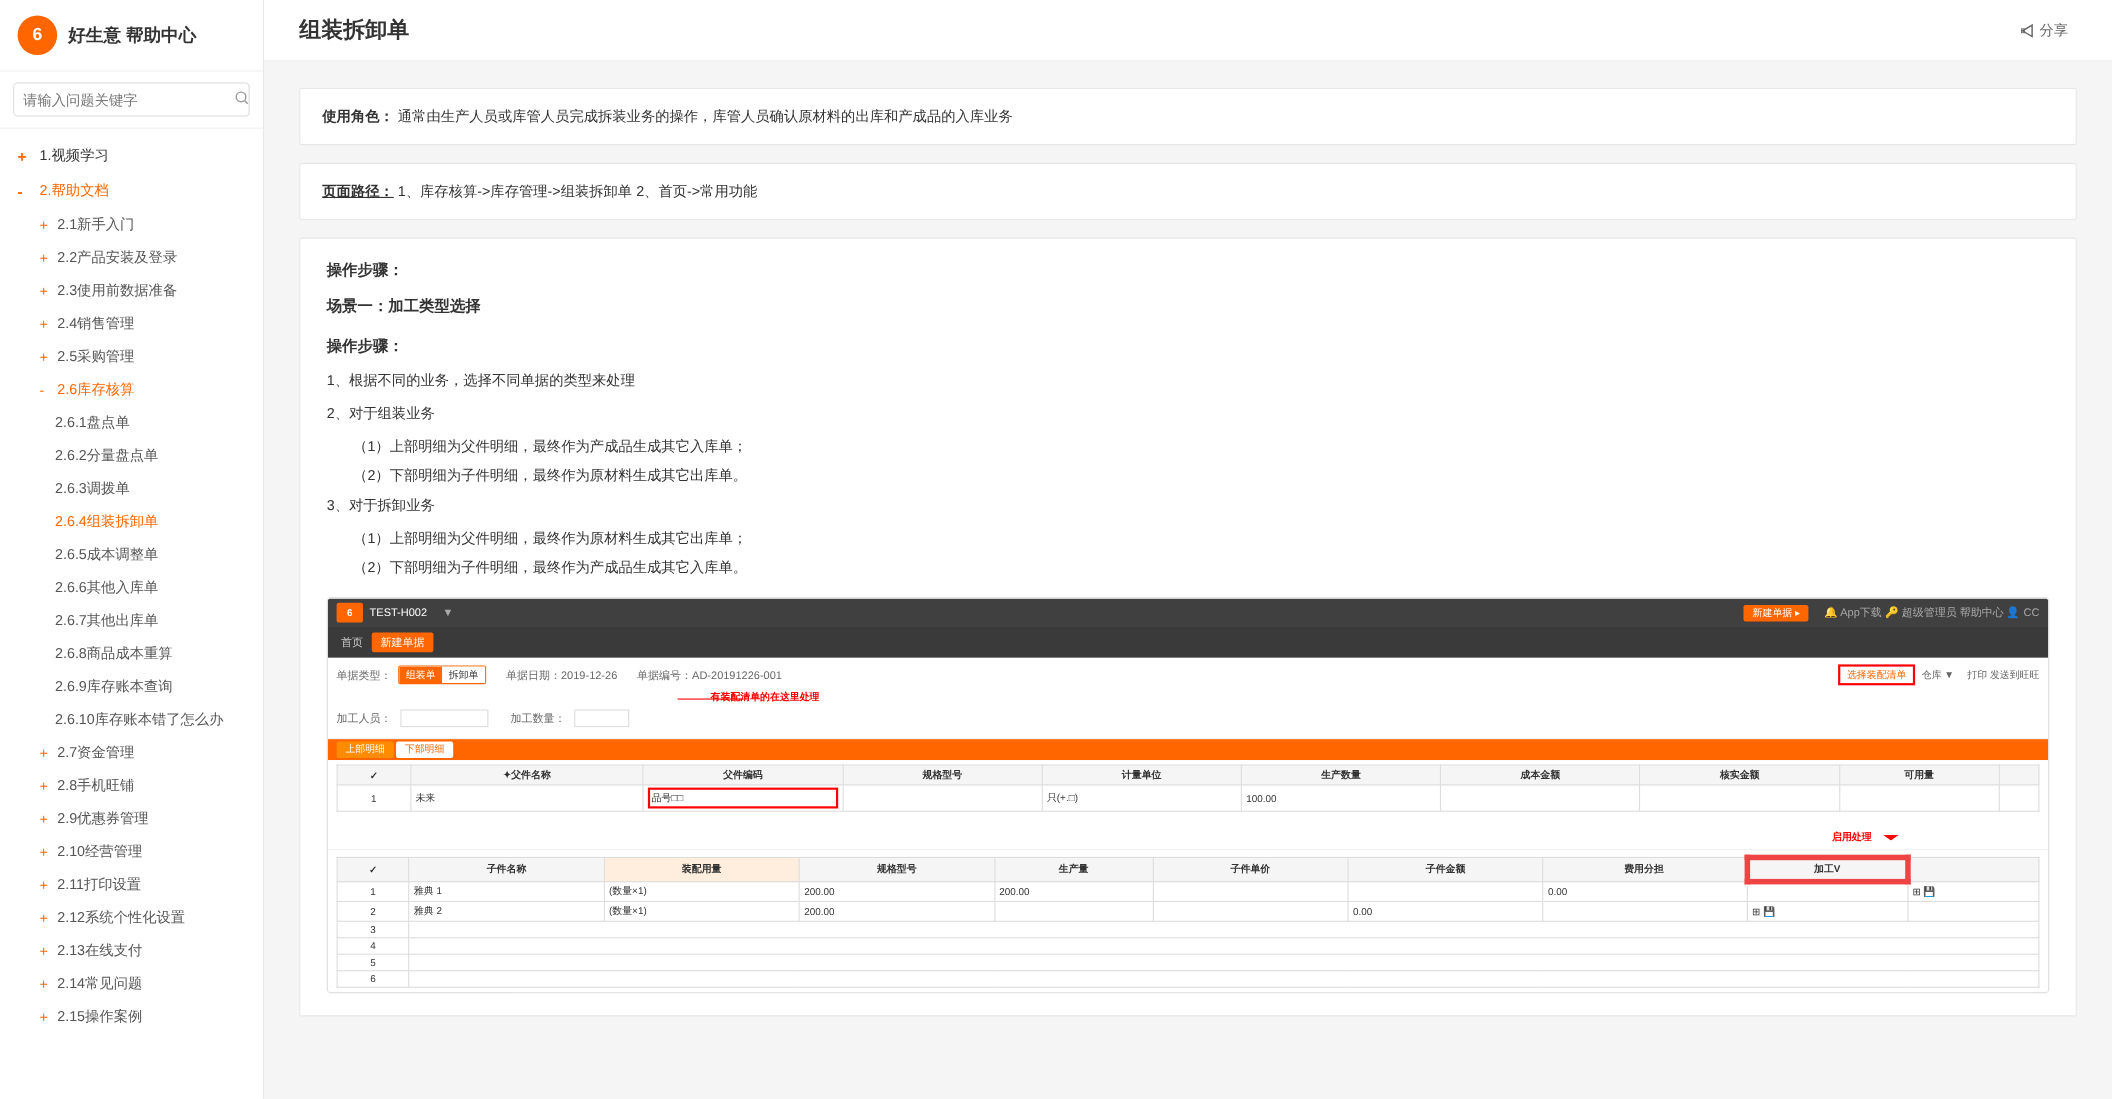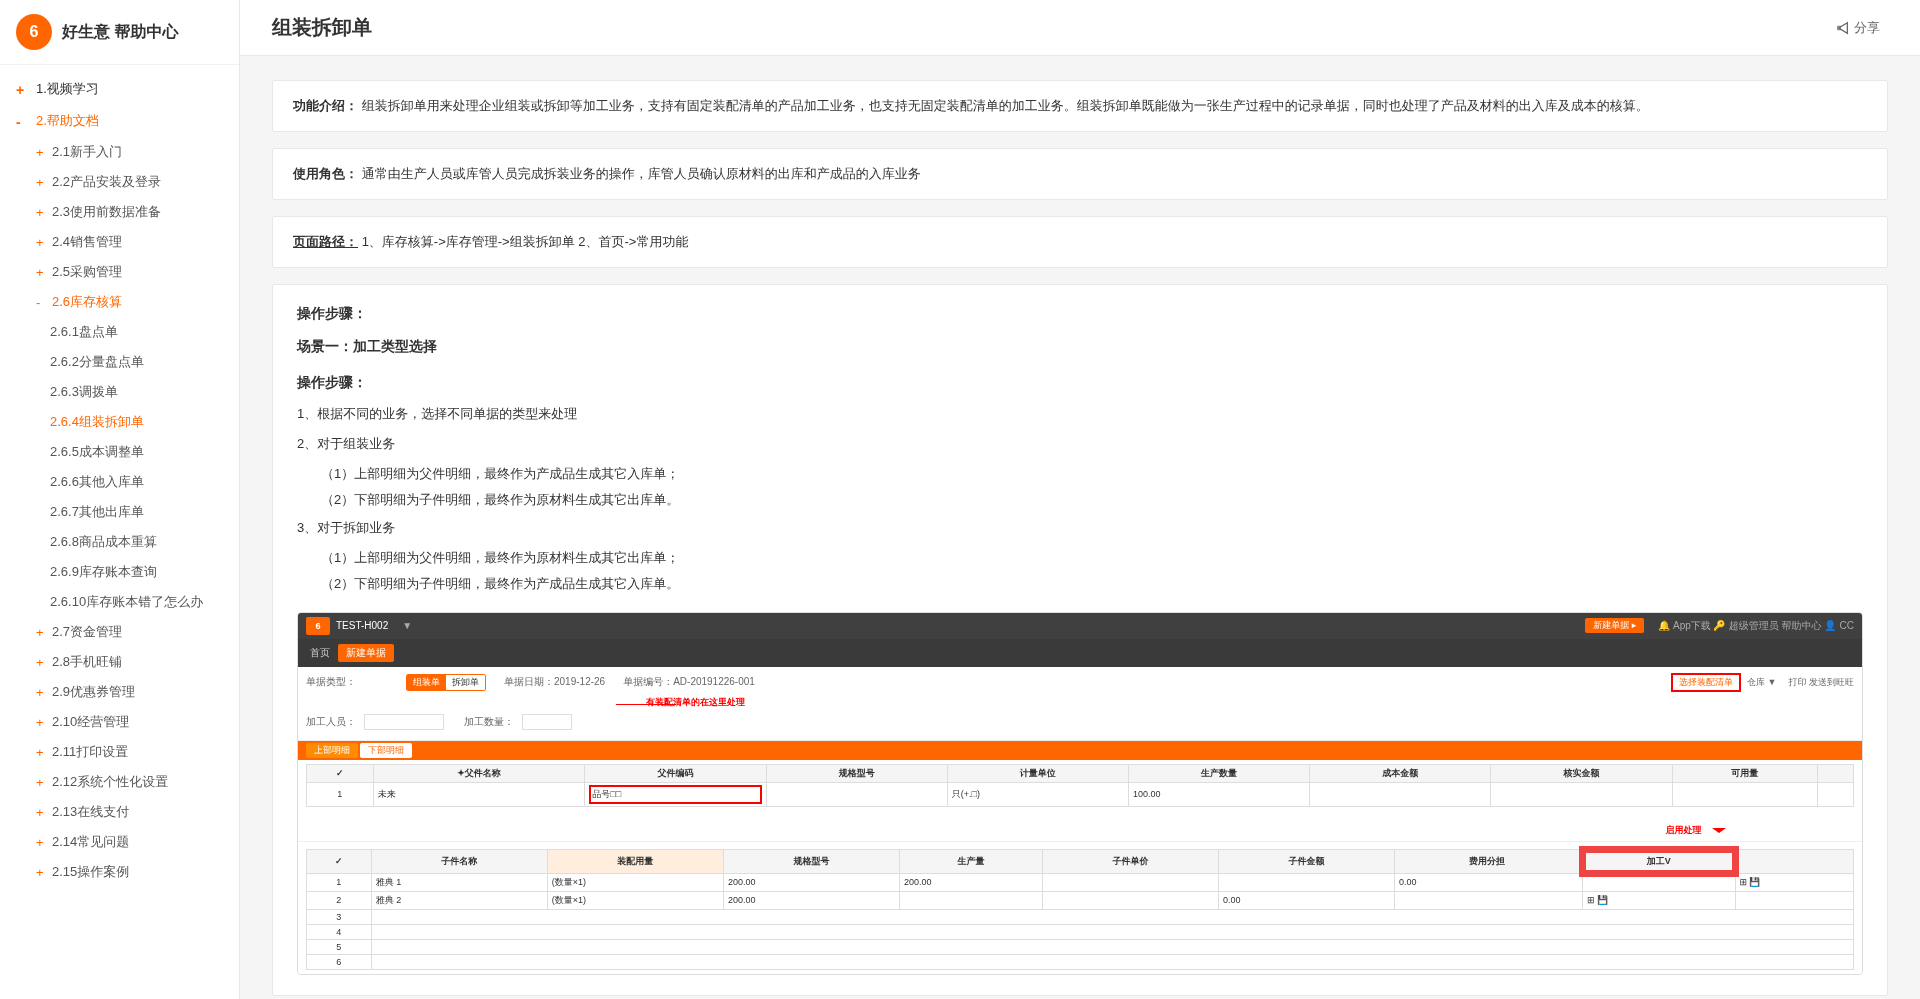--- a/index.html
+++ b/index.html
@@ -232,20 +232,31 @@
 <body>
 
 <div id="sidebar">
   <div id="logo-area">
     <div id="logo-icon">
       <span>6</span>
     </div>
     <span id="logo-text">好生意 帮助中心</span>
   </div>
 
+  <div id="search-area">
+    <div id="search-input-wrapper">
+      <input id="search-input" type="text" placeholder="请输入问题关键字" style="">
+      <button id="search-btn">
+        <svg width="14" height="14" viewBox="0 0 16 16" fill="currentColor">
+          <circle cx="7" cy="7" r="5" stroke="#999" stroke-width="1.5" fill="none"></circle>
+          <line x1="11" y1="11" x2="14" y2="14" stroke="#999" stroke-width="1.5"></line>
+        </svg>
+      </button>
+    </div>
+  </div>
 
   <div id="nav-tree">
 
     <div class="nav-section">
       <div class="nav-top-item">
         <span class="plus-icon">+</span>
         <span>1.视频学习</span>
       </div>
     </div>
 
@@ -360,24 +371,20 @@
       <svg width="14" height="14" viewBox="0 0 16 16">
         <path d="M13 2L3 8l10 6V2z" fill="none" stroke="#666" stroke-width="1.5"></path>
         <rect x="2" y="6" width="3" height="4" fill="none" stroke="#666" stroke-width="1"></rect>
       </svg>
       <span>分享</span>
     </button>
   </div>
 
   <div id="content-area">
 
-    <div class="info-block">
-      <span style="font-weight:bold;">功能介绍：</span>
-      <span>组装拆卸单用来处理企业组装或拆卸等加工业务，支持有固定装配清单的产品加工业务，也支持无固定装配清单的加工业务。组装拆卸单既能做为一张生产过程中的记录单据，同时也处理了产品及材料的出入库及成本的核算。</span>
-    </div>
 
     <div class="info-block">
       <span style="font-weight:bold;">使用角色：</span>
       <span>通常由生产人员或库管人员完成拆装业务的操作，库管人员确认原材料的出库和产成品的入库业务</span>
     </div>
 
     <div class="info-block">
       <span style="font-weight:bold;text-decoration:underline;">页面路径：</span>
       <span>1、库存核算-&gt;库存管理-&gt;组装拆卸单 2、首页-&gt;常用功能</span>
     </div>
@@ -433,21 +440,21 @@
           </div>
 
           <div style="display:flex; background:#3a3a3a; height:28px; align-items:center; padding:0 6px; gap:2px;">
             <div style="color:#ccc;font-size:10px;padding:2px 6px;cursor:pointer;">首页</div>
             <div style="background:#f60;color:#fff;font-size:10px;padding:2px 8px;border-radius:2px;cursor:pointer;">新建单据</div>
           </div>
 
           <div style="background:#fff; padding:6px 8px; border-bottom:1px solid #eee;">
             <div style="display:flex; align-items:center; gap:6px; margin-bottom:4px; font-size:10px;">
               <span style="color:#666;">单据类型：</span>
-              <div style="border:1px solid #f60; border-radius:2px; overflow:hidden; display:flex;margin-left:44px;">
+              <div style="border:1px solid #f60; border-radius:2px; overflow:hidden; display:flex;">
                 <span style="background:#f60;color:#fff;padding:1px 6px;font-size:9px;">组装单</span>
                 <span style="background:#fff;color:#333;padding:1px 6px;font-size:9px;">拆卸单</span>
               </div>
               <span style="color:#666;margin-left:12px;">单据日期：2019-12-26</span>
               <span style="color:#666;margin-left:12px;">单据编号：AD-20191226-001</span>
               <div style="flex:1;"></div>
 
               <div style="border:2px solid red; padding:1px 6px; font-size:9px;color:#f60; cursor:pointer;">选择装配清单</div>
               <span style="color:#666;font-size:9px;">仓库 ▼</span>
               <span style="color:#666;font-size:9px;margin-left:6px;">打印 发送到旺旺</span>
@@ -522,21 +529,21 @@
               <thead>
                 <tr style="background:#f5f5f5;">
                   <th style="border:1px solid #ddd;padding:2px 4px;">✓</th>
                   <th style="border:1px solid #ddd;padding:2px 4px;">子件名称</th>
                   <th style="border:1px solid #ddd;padding:2px 4px; background:#ffeedd;">装配用量</th>
                   <th style="border:1px solid #ddd;padding:2px 4px;">规格型号</th>
                   <th style="border:1px solid #ddd;padding:2px 4px;">生产量</th>
                   <th style="border:1px solid #ddd;padding:2px 4px;">子件单价</th>
                   <th style="border:1px solid #ddd;padding:2px 4px;">子件金额</th>
                   <th style="border:1px solid #ddd;padding:2px 4px;">费用分担</th>
-                  <th style="border:7px solid #ef4444;padding:2px 4px;">加工V</th>
+                  <th style="border:5px solid #ef4444;padding:2px 4px;">加工V</th>
                   <th style="border:1px solid #ddd;padding:2px 4px;"></th>
                 </tr>
               </thead>
               <tbody>
                 <tr>
                   <td style="border:1px solid #ddd;padding:2px 4px;text-align:center;">1</td>
                   <td style="border:1px solid #ddd;padding:2px 4px;">雅典 1</td>
                   <td style="border:1px solid #ddd;padding:2px 4px;">(数量×1)</td>
                   <td style="border:1px solid #ddd;padding:2px 4px;">200.00</td>
                   <td style="border:1px solid #ddd;padding:2px 4px;">200.00</td>

